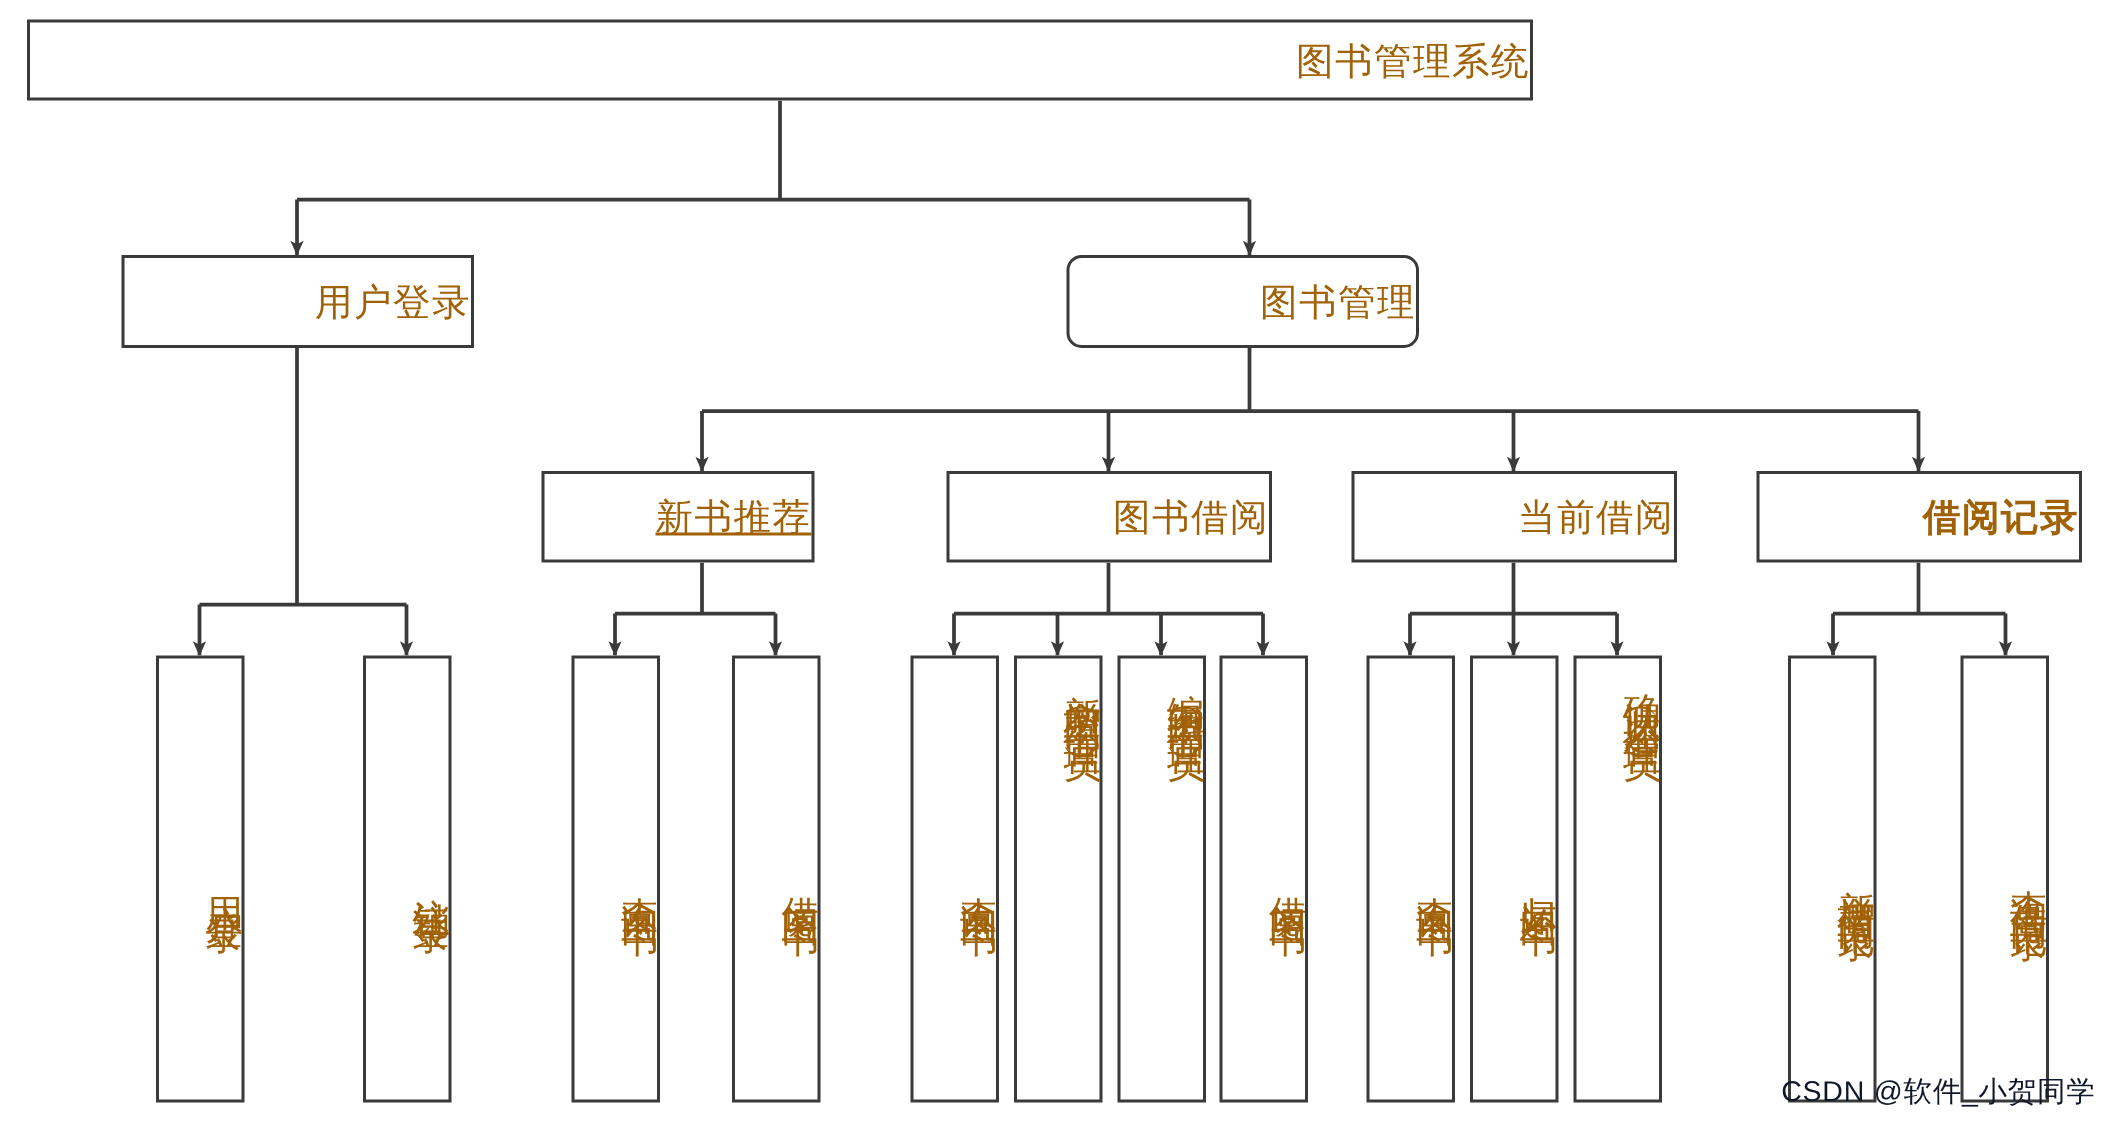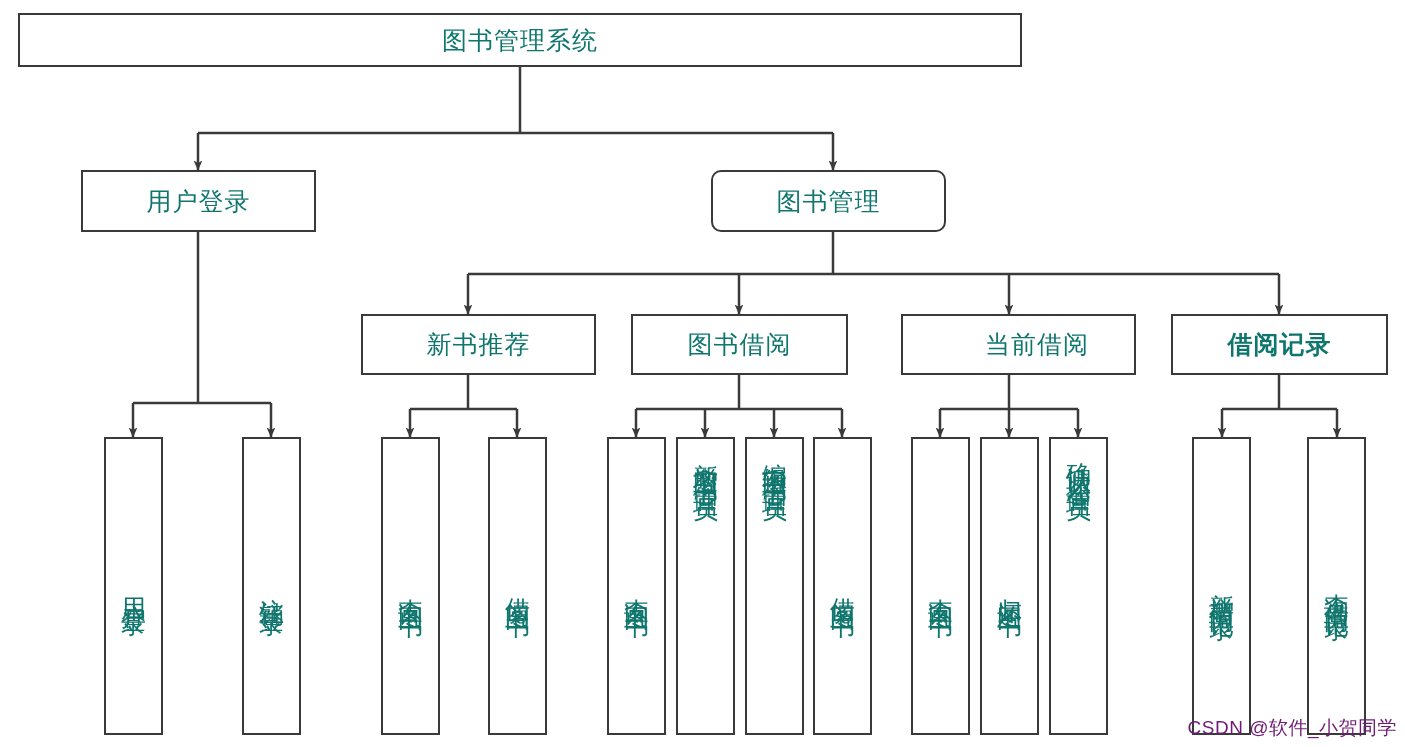--- a/index.html
+++ b/index.html
@@ -25,22 +25,22 @@
     height: 747px;
     pointer-events: none;
   }
   .node {
     position: absolute;
     box-sizing: border-box;
     border: 2.5px solid #3a3a3a;
     background: #ffffff;
     display: flex;
     align-items: center;
-    justify-content: center;
-    color: #0f766e;
+    justify-content: flex-end;
+    color: #a16207;
   }
   .node.h {
     font-size: 25px;
     letter-spacing: 1px;
   }
   .node.v {
     font-size: 25px;
     padding-top: 4px;
     align-items: flex-start;
   }
@@ -52,21 +52,21 @@
     white-space: nowrap;
   }
   .node.v.short {
     align-items: center;
   }
   #watermark {
     position: absolute;
     right: 8px;
     bottom: 6px;
     font-size: 19px;
-    color: #701a75;
+    color: #0f172a;
     letter-spacing: 0.5px;
     white-space: nowrap;
   }
 </style>
 </head>
 <body>
 
 <div id="canvas">
 
   <svg id="wires" viewBox="0 0 1405 747" width="1405" height="747" xmlns="http://www.w3.org/2000/svg">
@@ -123,27 +123,27 @@
     <span>图书管理系统</span>
   </div>
 
   <div class="node h" style="left:81px; top:170px; width:235px; height:62px;">
     <span>用户登录</span>
   </div>
   <div class="node h" style="left:711px; top:170px; width:235px; height:62px;border-radius:10px;">
     <span>图书管理</span>
   </div>
 
-  <div class="node h" style="left:361px; top:314px; width:235px; height:61px;">
+  <div class="node h" style="left:361px; top:314px; width:182px; height:61px;text-decoration:underline;">
     <span>新书推荐</span>
   </div>
   <div class="node h" style="left:631px; top:314px; width:217px; height:61px;font-family:Liberation Mono, monospace;">
     <span>图书借阅</span>
   </div>
-  <div class="node h" style="left:901px; top:314px; width:235px; height:61px;padding-left:37px;">
+  <div class="node h" style="left:901px; top:314px; width:217px; height:61px;padding-left:37px;">
     <span>当前借阅</span>
   </div>
   <div class="node h" style="left:1171px; top:314px; width:217px; height:61px;font-weight:bold;">
     <span>借阅记录</span>
   </div>
 
   <div class="node v short" style="left:104px; top:437px; width:59px; height:298px;">
     <span class="vtext">用户登录</span>
   </div>
   <div class="node v short" style="left:242px; top:437px; width:59px; height:298px;">

